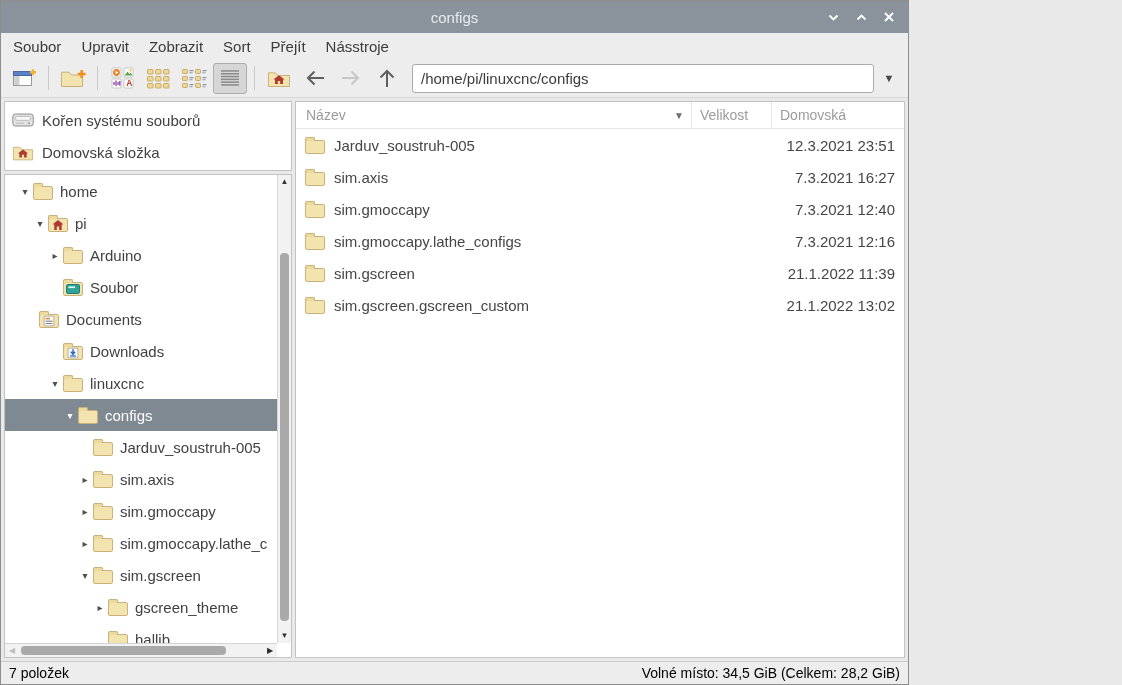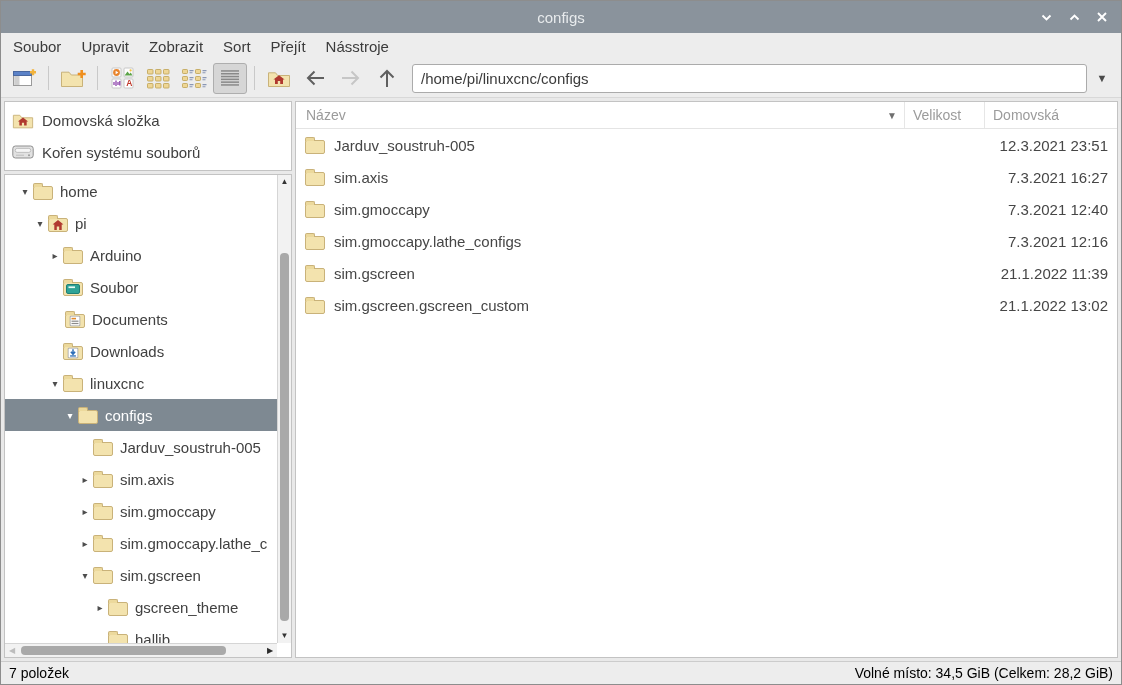--- a/index.html
+++ b/index.html
@@ -1,18 +1,18 @@
 <!DOCTYPE html>
 <html><head>
 <meta charset="utf-8">
 <style>
   * { margin:0; padding:0; box-sizing:border-box; }
   html,body { width:1122px; height:685px; }
   body { font-family:"Liberation Sans", sans-serif; background:#e9e9e9; overflow:hidden; }
-  .window { width:1122px; height:685px; display:flex; flex-direction:column; border:1px solid #8d8d8d; }
+  .window { width:909px; height:685px; display:flex; flex-direction:column; border:1px solid #8d8d8d; }
 
   
   .titlebar { height:32px; background:#8a939c; position:relative; display:flex; align-items:center; flex:none; }
   .title { position:absolute; left:50%; transform:translateX(-50%); color:#e8ebed; font-size:15px; }
   .win-controls { margin-left:auto; display:flex; gap:6px; padding-right:8px; }
   .win-btn { width:22px; height:22px; display:flex; align-items:center; justify-content:center; background:transparent; border:none; cursor:default; }
 
   
   .menubar { height:26px; background:#ededed; display:flex; align-items:center; padding-left:2px; flex:none; }
   .menu-item { font-size:15px; color:#3b3b3b; padding:3px 10px; }
@@ -237,37 +237,37 @@
       <span>▼</span>
     </button>
   </div>
 
   <div class="content">
 
     <div class="left-col">
       <div class="places">
           <div class="place-row">
             <span class="place-ic">
-              <svg width="24" height="19" viewBox="0 0 24 19">
-                <path d="M1.5 17.5 V3.8 H8.5 l2.2 2.7 H22.5 V17.5 Z" fill="#f3e3ae" stroke="#c9b279"></path>
-                <path d="M12 6.2 L17.6 10.6 H16 V15 H13.2 V12 H10.8 V15 H8 V10.6 H6.4 Z" fill="#b0392f"></path>
-              </svg>
-            </span>
-            <span>Domovská složka</span>
-          </div>
-          <div class="place-row">
-            <span class="place-ic">
               <svg width="22" height="16" viewBox="0 0 22 16">
                 <rect x="0.8" y="2" width="20.4" height="12" rx="2.6" fill="#e2e2e2" stroke="#8f8f8f"></rect>
                 <rect x="3.2" y="4.4" width="15.6" height="4" rx="2" fill="#f6f6f6" stroke="#b3b3b3" stroke-width="0.8"></rect>
                 <circle cx="17" cy="11.2" r="1" fill="#9a9a9a"></circle>
                 <path d="M4 11.2 h8" stroke="#bdbdbd" stroke-width="1"></path>
               </svg>
             </span>
             <span>Kořen systému souborů</span>
+          </div>
+          <div class="place-row">
+            <span class="place-ic">
+              <svg width="24" height="19" viewBox="0 0 24 19">
+                <path d="M1.5 17.5 V3.8 H8.5 l2.2 2.7 H22.5 V17.5 Z" fill="#f3e3ae" stroke="#c9b279"></path>
+                <path d="M12 6.2 L17.6 10.6 H16 V15 H13.2 V12 H10.8 V15 H8 V10.6 H6.4 Z" fill="#b0392f"></path>
+              </svg>
+            </span>
+            <span>Domovská složka</span>
           </div>
         </div>
 
       <div class="tree">
         <div class="tree-rows">
             <div class="tree-row" style="padding-left: 12px;">
               <span class="expander">▾</span>
               <span class="fi"></span>
               <span class="tree-label">home</span>
             </div>
@@ -292,21 +292,21 @@
               <span class="fi">
                 <span class="em">
                   <svg width="14" height="10" viewBox="0 0 14 10">
                     <rect x="0.5" y="0.5" width="13" height="9" rx="1.4" fill="#2fa396" stroke="#1f7f74"></rect>
                     <rect x="2.5" y="2.4" width="6.5" height="1.7" fill="#e8fcf6"></rect>
                   </svg>
                 </span>
               </span>
               <span class="tree-label">Soubor</span>
             </div>
-            <div class="tree-row" style="padding-left: 44px;">
+            <div class="tree-row" style="padding-left: 18px;">
               <span class="expander"></span>
               <span class="fi">
                 <span class="em">
                   <svg width="11" height="11" viewBox="0 0 11 11">
                     <rect x="0.5" y="0.5" width="10" height="10" rx="1" fill="#fff" stroke="#9a9a9a"></rect>
                     <rect x="2" y="2.3" width="4.5" height="1.6" fill="#e08a2e"></rect>
                     <rect x="2" y="5.1" width="7" height="1.2" fill="#8b8b8b"></rect>
                     <rect x="2" y="7.4" width="7" height="1.2" fill="#8b8b8b"></rect>
                   </svg>
                 </span>

